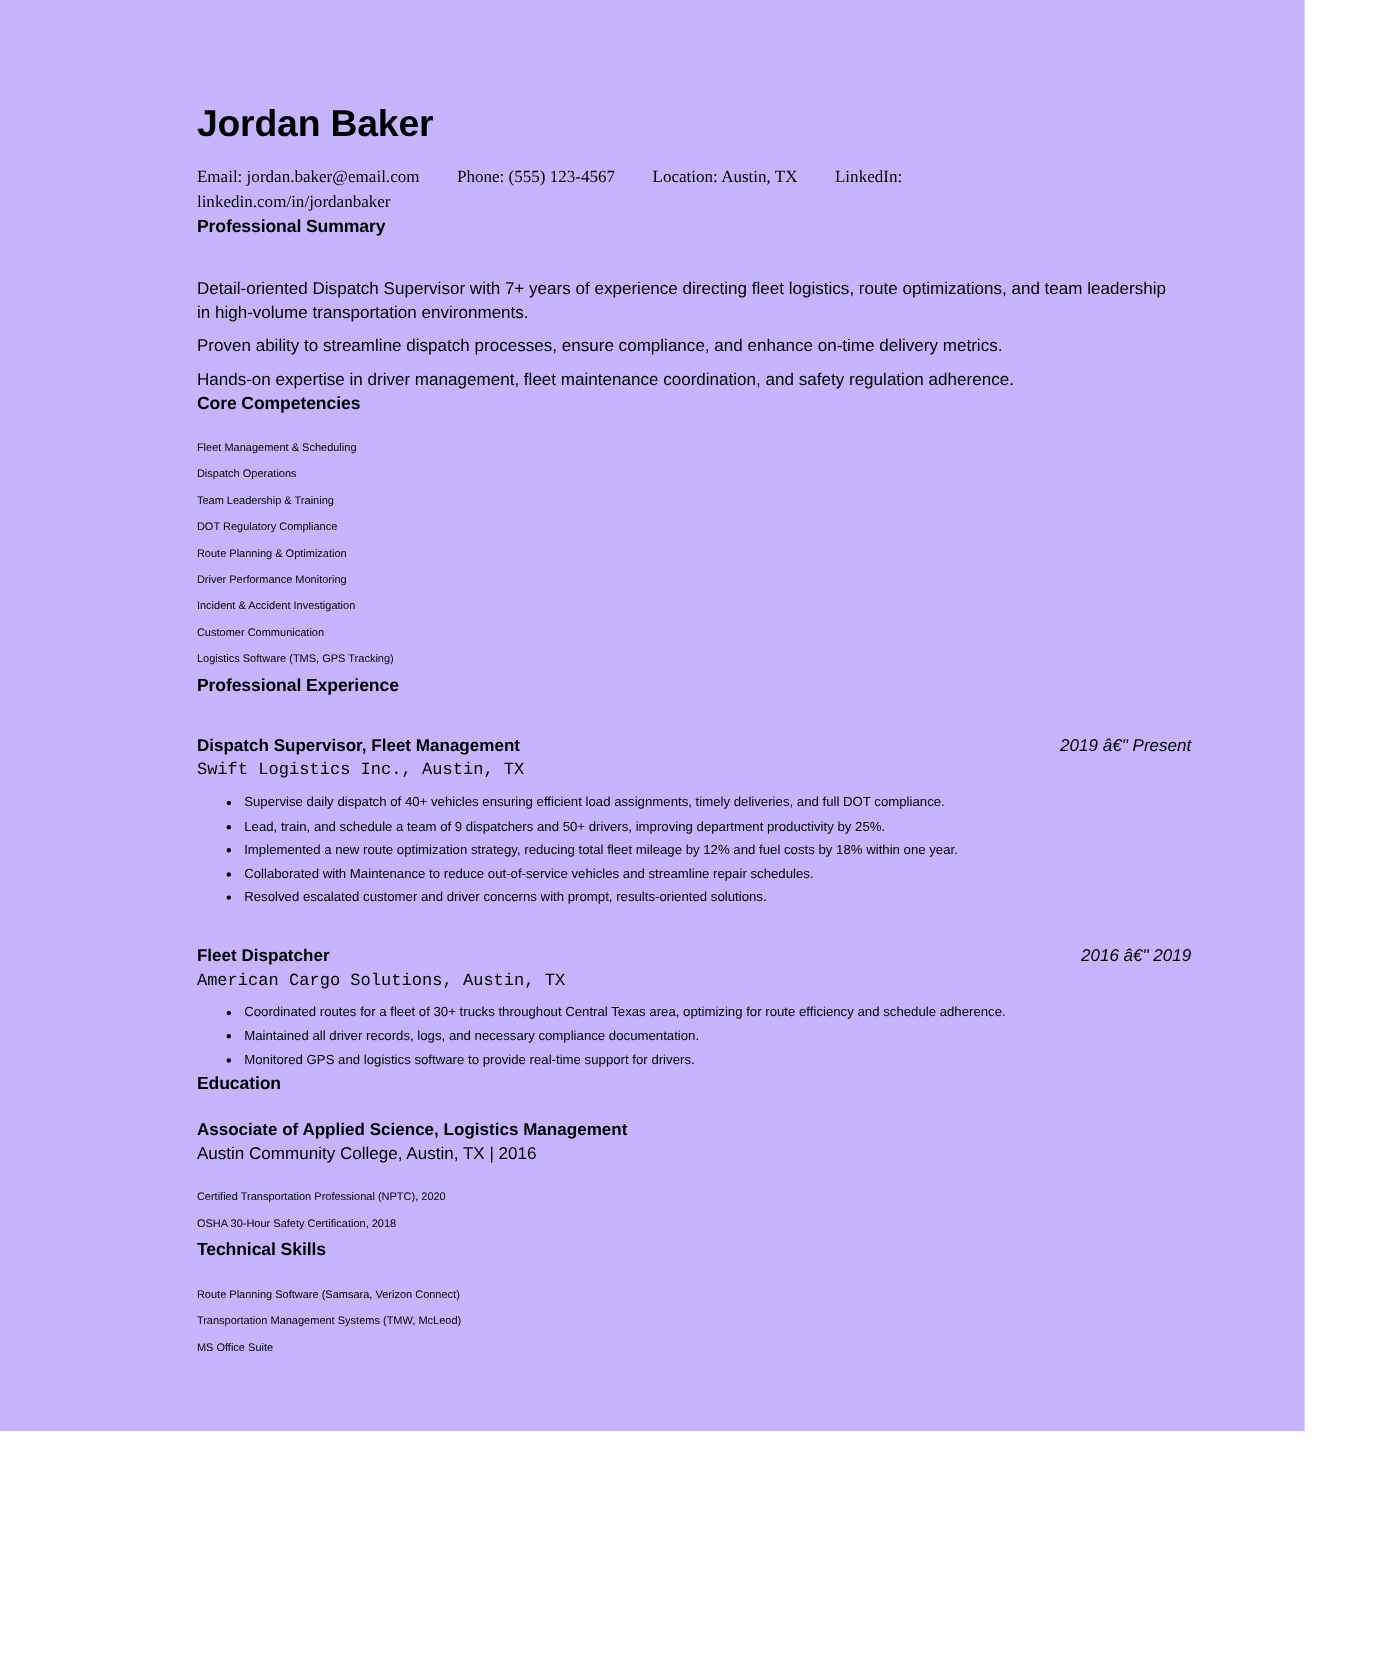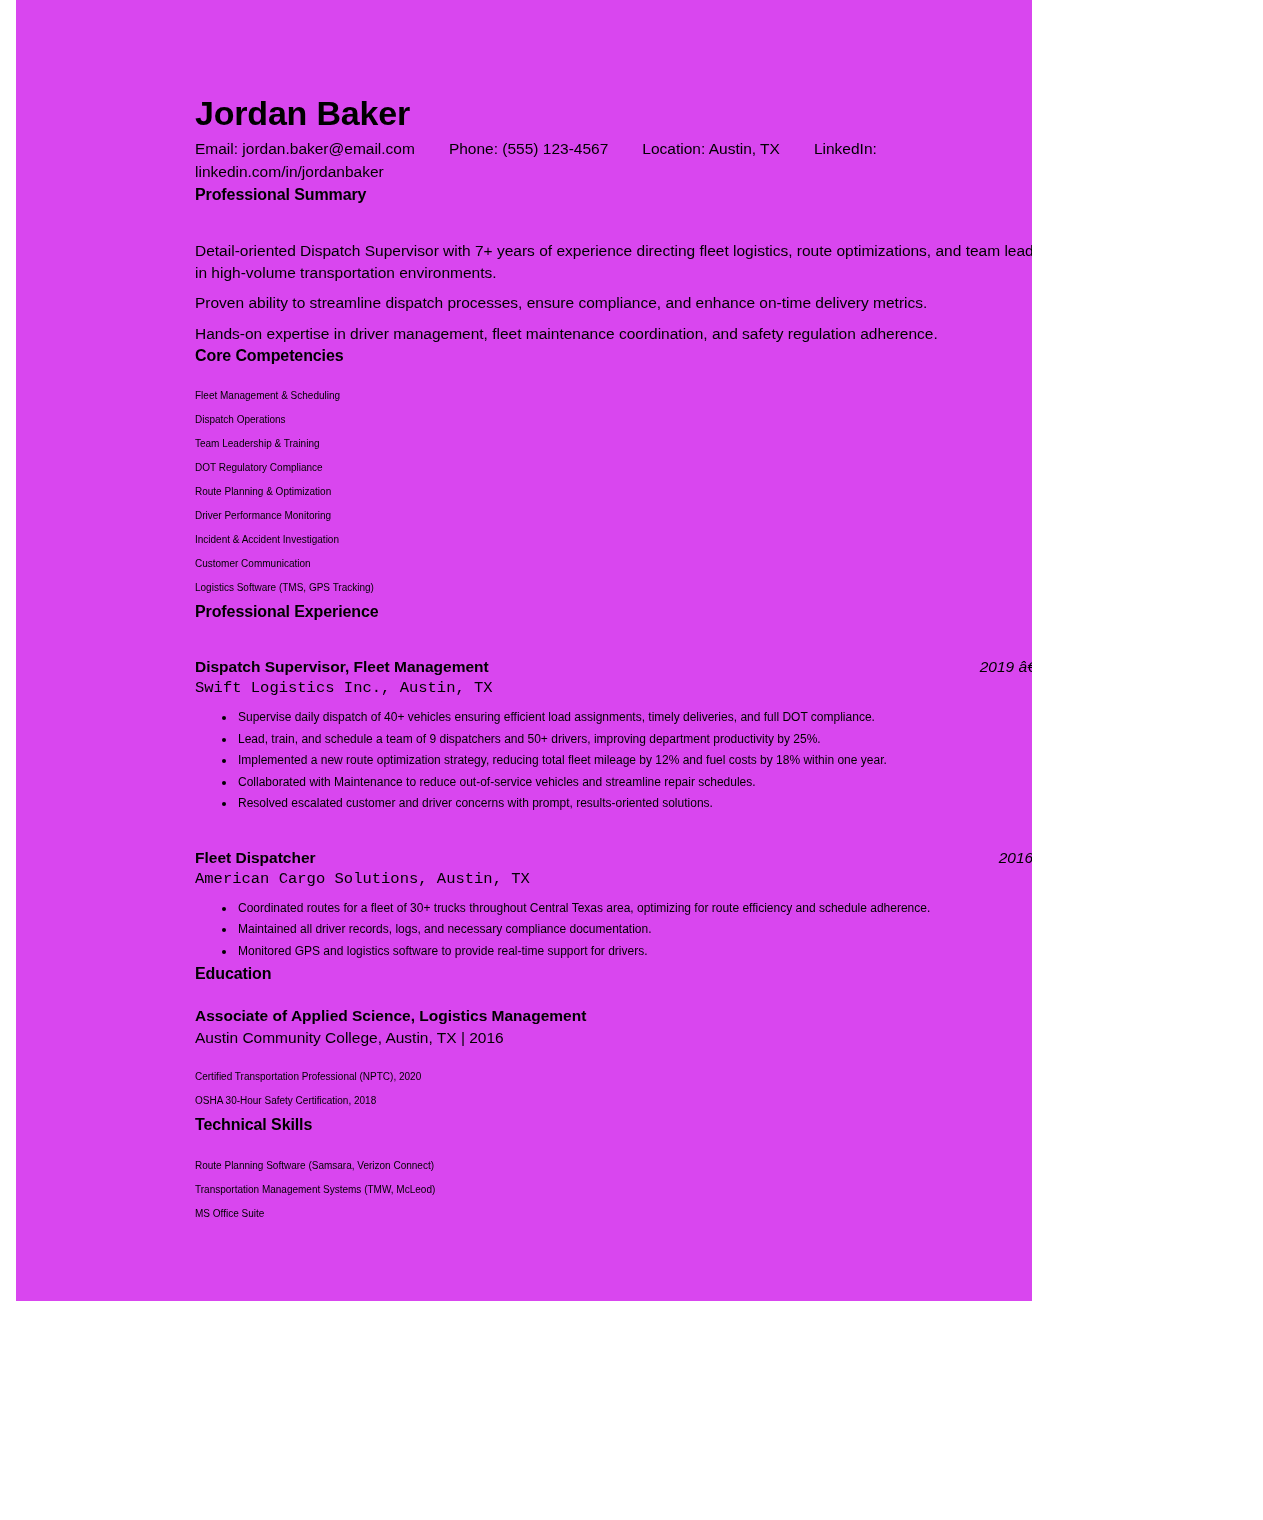--- a/index.html
+++ b/index.html
@@ -11,48 +11,49 @@
     width: 1263px;
     height: 1520px;
     overflow: hidden;
     font-family: "Liberation Sans", sans-serif;
     color: #000000;
     -webkit-font-smoothing: antialiased;
   }
   
   .page {
     position: absolute;
-    left: 16px;
+    left: 0;
     top: 0;
-    width: 1016px;
+    width: 1186px;
     height: 1301px;
     overflow: hidden;
-    background: #d946ef;
+    background: #c4b5fd;
   }
   .content {
     position: absolute;
     left: 179px;
     top: 0;
     width: 904px;
   }
 
   
   .name {
     font-size: 34px;
     font-weight: bold;
     letter-spacing: -0.2px;
     margin: 0;
     padding-top: 93px;
     line-height: 40px;
   }
   .contact {
     font-size: 15.5px;
     line-height: 23px;
-    margin-top: 4px;
+    margin-top: 16px;
     max-width: 730px;
+    font-family: Liberation Serif, serif;
   }
   .contact .sep {
     display: inline-block;
     width: 34px;
   }
 
   
   h2.section {
     font-size: 16px;
     font-weight: bold;

